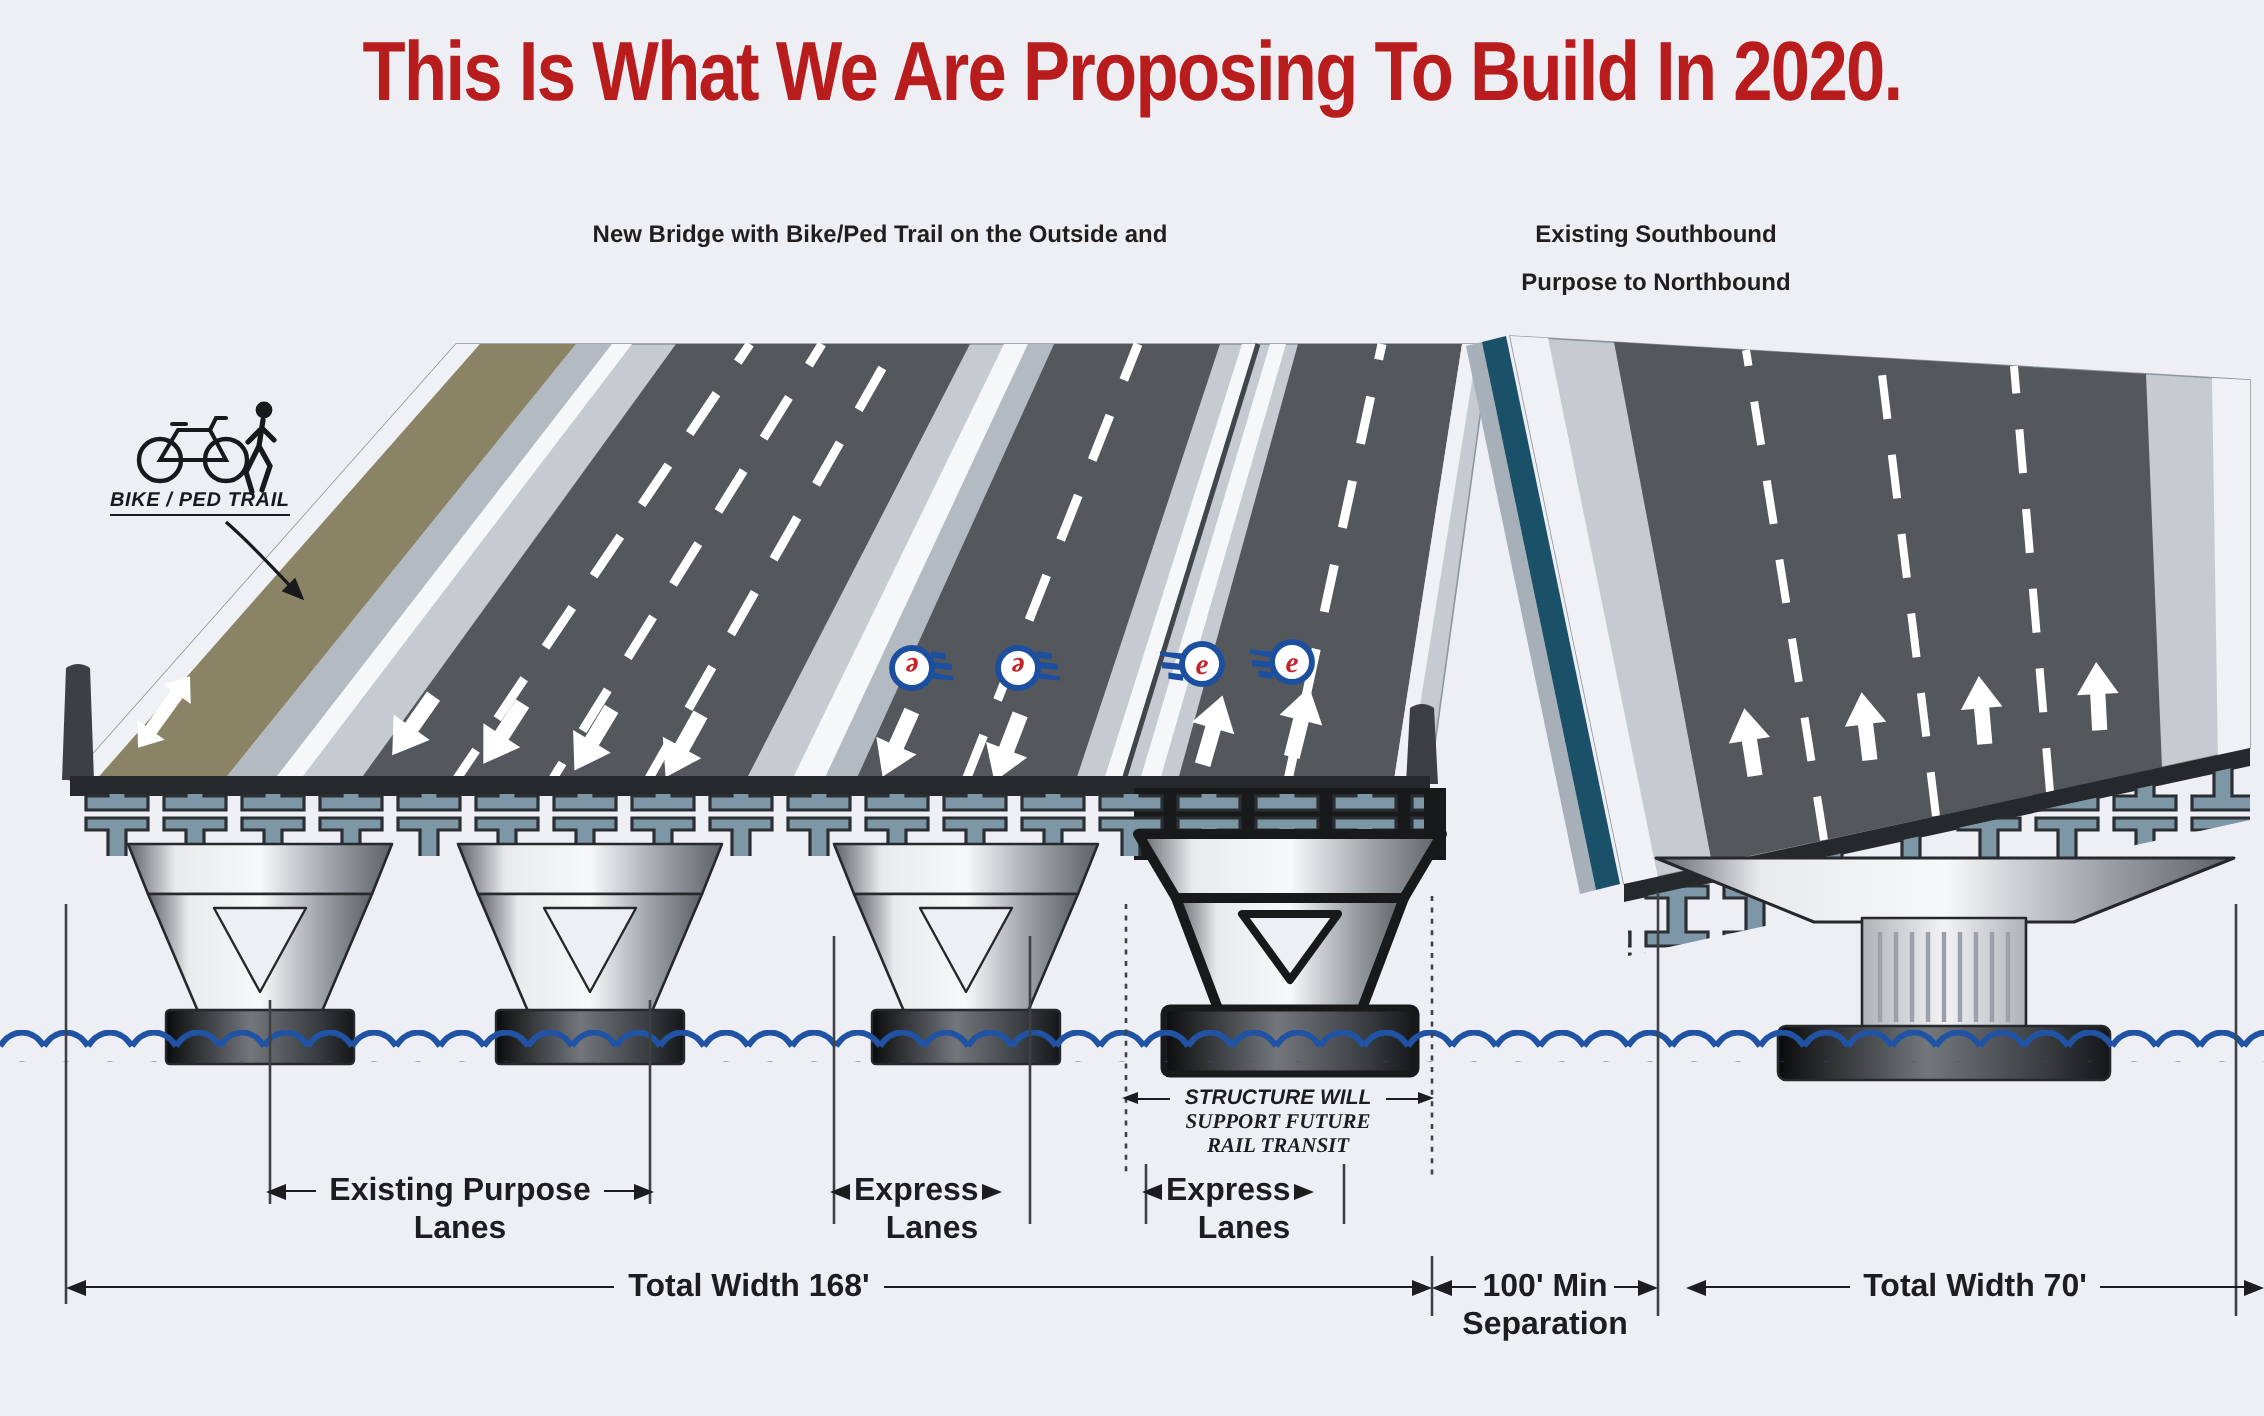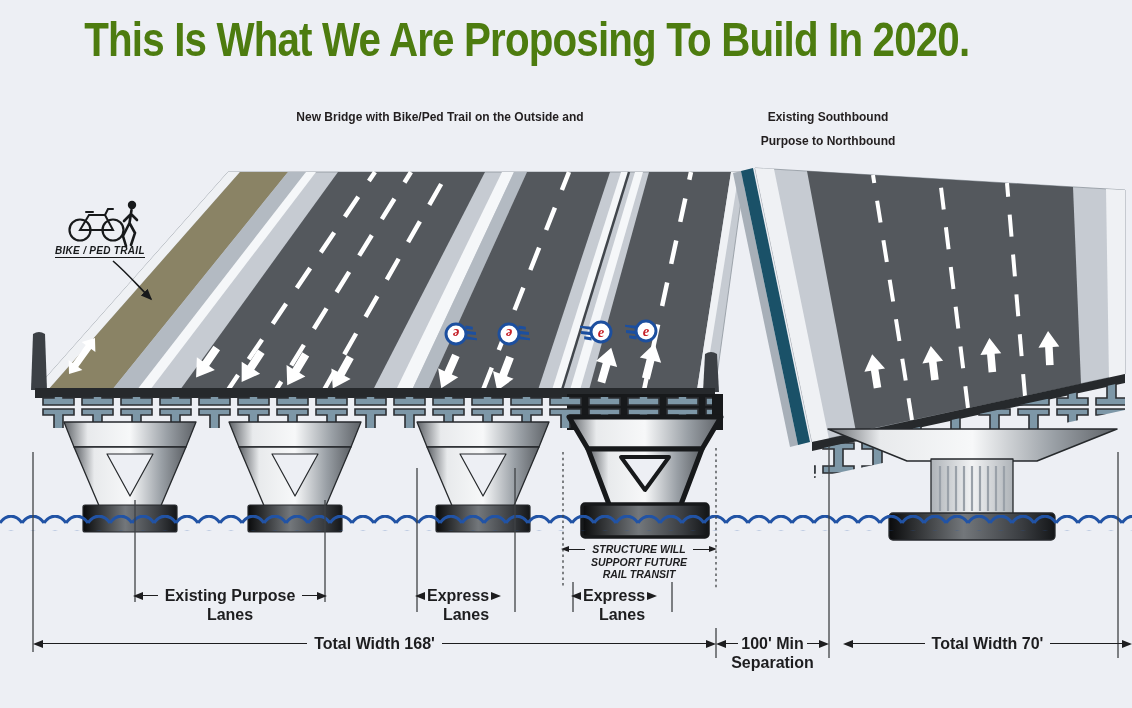--- a/index.html
+++ b/index.html
@@ -1,38 +1,38 @@
 <!DOCTYPE html>
 <html><head>
 <meta charset="utf-8">
 <style>
   html,body{margin:0;padding:0;}
   body{font-family:"Liberation Sans",sans-serif;}
   #stage{position:relative;width:1132px;height:708px;background:#edeff4;overflow:hidden;}
   #stage svg.illo{position:absolute;left:0;top:0;}
   .abs{position:absolute;}
-  .title{left:0;top:12px;width:1132px;color:#4d7c0f;font-weight:bold;font-size:48px;letter-spacing:-1px;white-space:nowrap;}
+  .title{left:0;top:12px;width:1132px;text-align:center;color:#b91c1c;font-weight:bold;font-size:42px;letter-spacing:-1px;white-space:nowrap;}
   .title span{display:inline-block;transform:scaleX(.84);transform-origin:center;}
   .subtitle{color:#221e1f;font-weight:bold;font-size:12px;line-height:24px;text-align:center;}
   .sub-left{left:160px;top:105px;width:560px;}
   .sub-right{left:688px;top:105px;width:280px;}
   .bike-label{left:55px;top:245px;color:#17191b;font-weight:bold;font-style:italic;font-size:10px;letter-spacing:.3px;border-bottom:1.6px solid #17191b;padding-bottom:1px;}
   .dim{display:flex;align-items:center;color:#1d1d1f;font-weight:bold;}
   .dim .ln{flex:1;height:0;border-top:1.7px solid #1d1d1f;}
   .dim .al{width:0;height:0;border-top:4.5px solid transparent;border-bottom:4.5px solid transparent;border-right:10px solid #1d1d1f;}
   .dim .ar{width:0;height:0;border-top:4.5px solid transparent;border-bottom:4.5px solid transparent;border-left:10px solid #1d1d1f;}
   .dim .tx{margin:0 7px;white-space:nowrap;}
   .dimwrap{color:#1d1d1f;font-weight:bold;}
   .dimwrap .l2{text-align:center;margin-top:0px;}
   .fs16{font-size:16px;line-height:19px;}
   .note{color:#1d1d1f;font-weight:bold;font-style:italic;font-size:10.5px;line-height:12.5px;}
   .note .dim .ln{border-top:1.3px solid #1d1d1f;}
   .note .dim .al{border-top:3.5px solid transparent;border-bottom:3.5px solid transparent;border-right:8px solid #1d1d1f;}
   .note .dim .ar{border-top:3.5px solid transparent;border-bottom:3.5px solid transparent;border-left:8px solid #1d1d1f;}
-  .note .l2{text-align:center;}
+  .note .l2{text-align:center;font-family:Liberation Serif, serif;}
 </style>
 </head>
 <body>
 
 <div id="stage">
 
   <svg class="illo" width="1132" height="708" viewBox="0 0 1132 708">
     <defs>
       <linearGradient id="metalH" x1="0" y1="0" x2="1" y2="0">
         <stop offset="0" stop-color="#5d6166"></stop>

